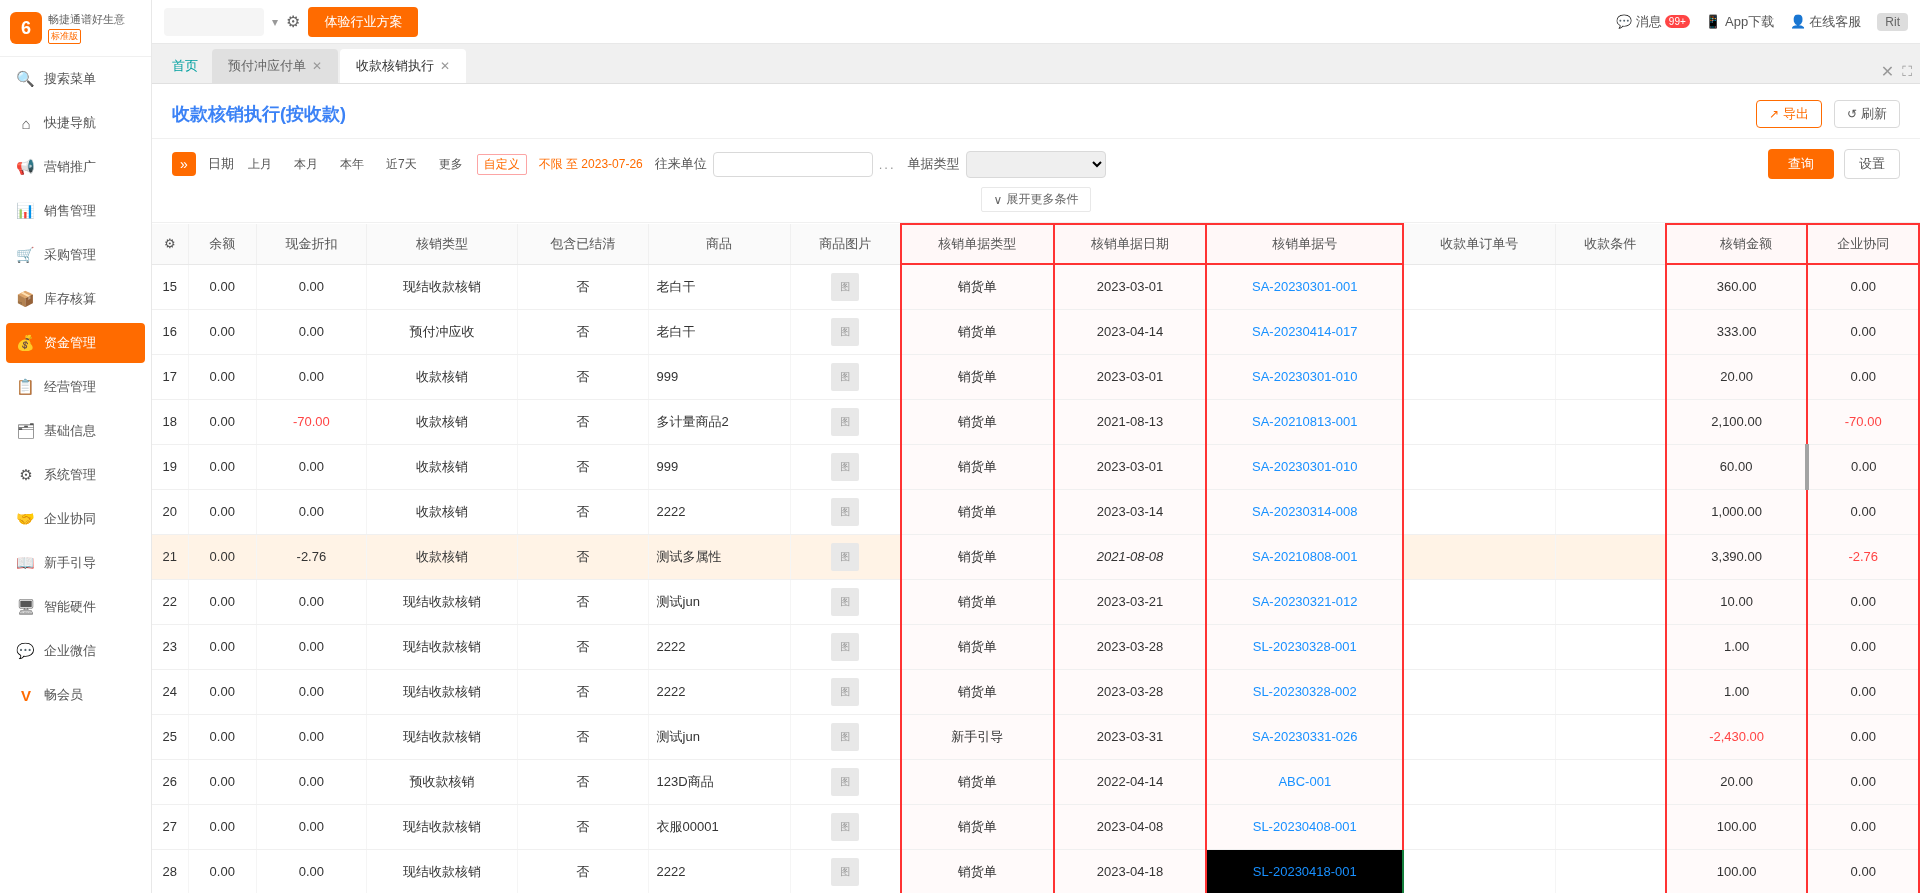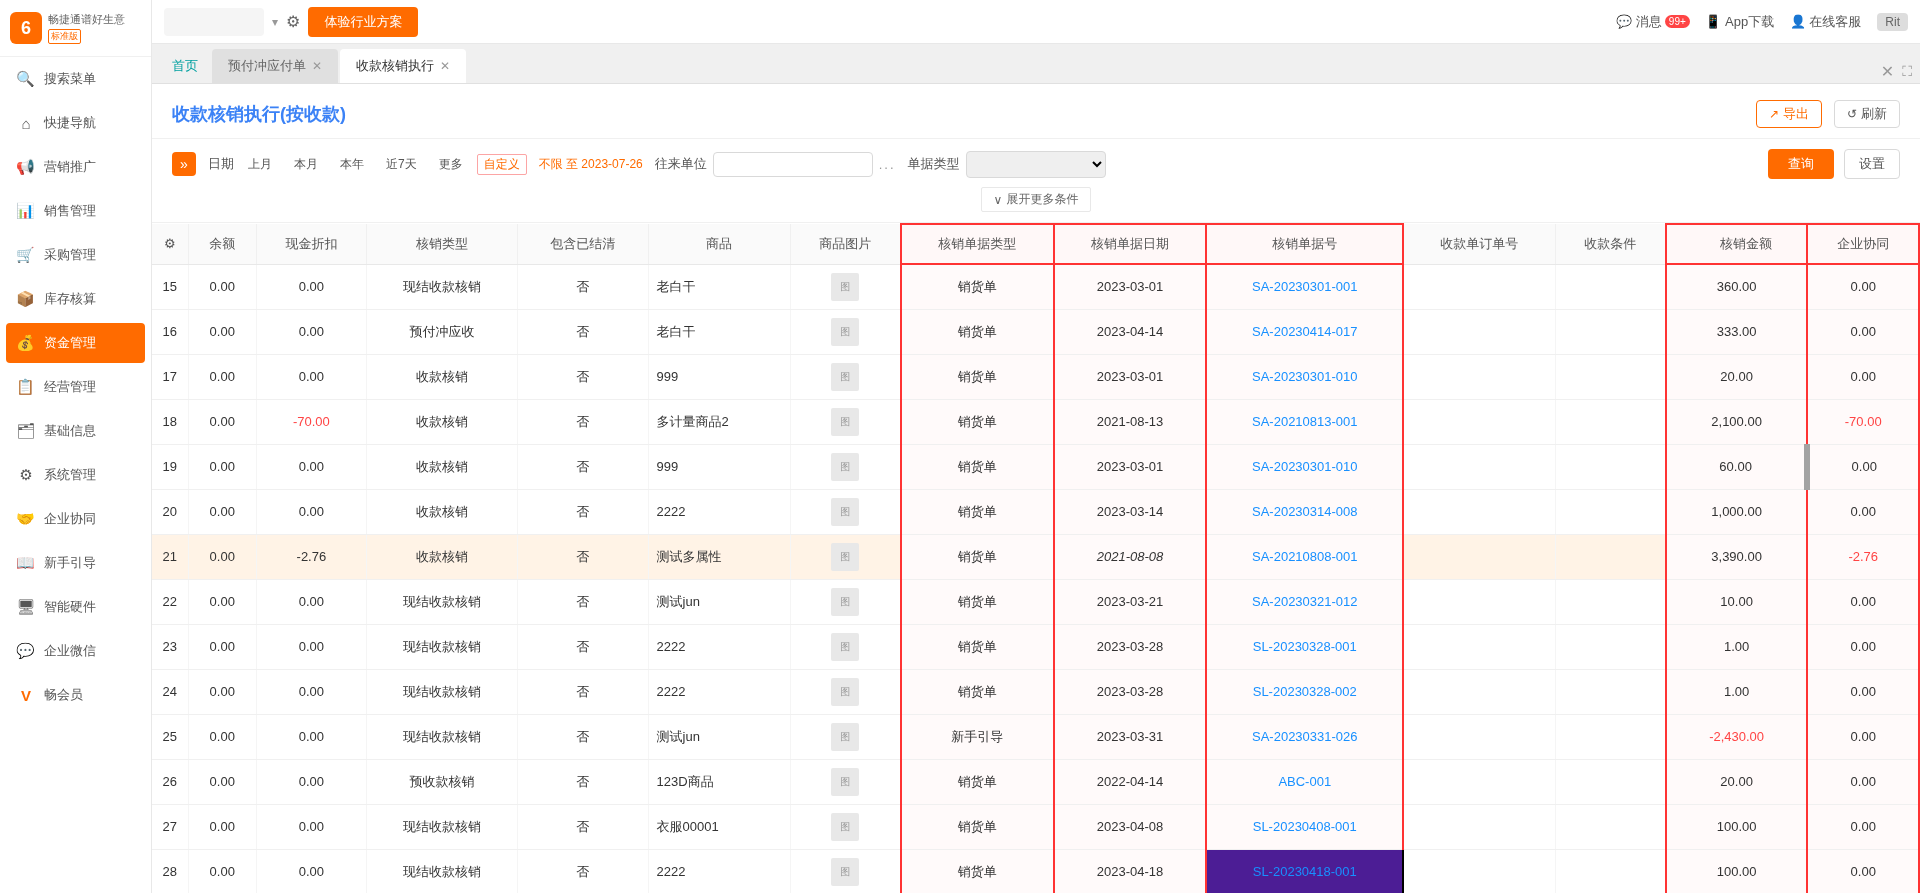--- a/index.html
+++ b/index.html
@@ -342,21 +342,21 @@
         <td>否</td>
         <td style="text-align:left;padding-left:8px;">999</td>
         <td>
                 <div style="width:28px;height:28px;background:#e8e8e8;border-radius:2px;margin:0 auto;display:flex;align-items:center;justify-content:center;font-size:10px;color:#999;">图</div>
               </td>
         <td style="border-left:2px solid #ff3333;border-right:2px solid #ff3333;background:#fffafa;">销货单</td>
         <td style="border-left:2px solid #ff3333;border-right:2px solid #ff3333;background:#fffafa;">2023-03-01</td>
         <td style="border-left:2px solid #ff3333;border-right:2px solid #ff3333;background:#fffafa;"><a class="link" href="#">SA-20230301-010</a></td>
         <td></td>
         <td></td>
-        <td style="border-left:2px solid #ff3333;border-right:6px solid #a3a3a3;background:#fffafa;">60.00</td>
+        <td style="border-left:2px solid #ff3333;border-right:4px solid #a3a3a3;background:#fffafa;">60.00</td>
         <td style="border-left:2px solid #ff3333;border-right:2px solid #ff3333;background:#fffafa;">0.00</td>
       </tr>
             <tr>
         <td>20</td>
         <td>0.00</td>
         <td style="">0.00</td>
         <td>收款核销</td>
         <td>否</td>
         <td style="text-align:left;padding-left:8px;">2222</td>
         <td>
@@ -501,21 +501,21 @@
         <td>0.00</td>
         <td style="">0.00</td>
         <td>现结收款核销</td>
         <td>否</td>
         <td style="text-align:left;padding-left:8px;">2222</td>
         <td>
                 <div style="width:28px;height:28px;background:#e8e8e8;border-radius:2px;margin:0 auto;display:flex;align-items:center;justify-content:center;font-size:10px;color:#999;">图</div>
               </td>
         <td style="border-left:2px solid #ff3333;border-right:2px solid #ff3333;background:#fffafa;">销货单</td>
         <td style="border-left:2px solid #ff3333;border-right:2px solid #ff3333;background:#fffafa;">2023-04-18</td>
-        <td style="border-left:2px solid #ff3333;border-right:2px solid #000000;background:#4c1d95;margin-left:12px;"><a class="link" href="#">SL-20230418-001</a></td>
+        <td style="border-left:2px solid #ff3333;border-right:2px solid #15803d;background:#000000;margin-left:12px;"><a class="link" href="#">SL-20230418-001</a></td>
         <td></td>
         <td></td>
         <td style="border-left:2px solid #ff3333;border-right:2px solid #ff3333;background:#fffafa;">100.00</td>
         <td style="border-left:2px solid #ff3333;border-right:2px solid #ff3333;background:#fffafa;">0.00</td>
       </tr>
           </tbody>
       </table>
 
     </div>
 

